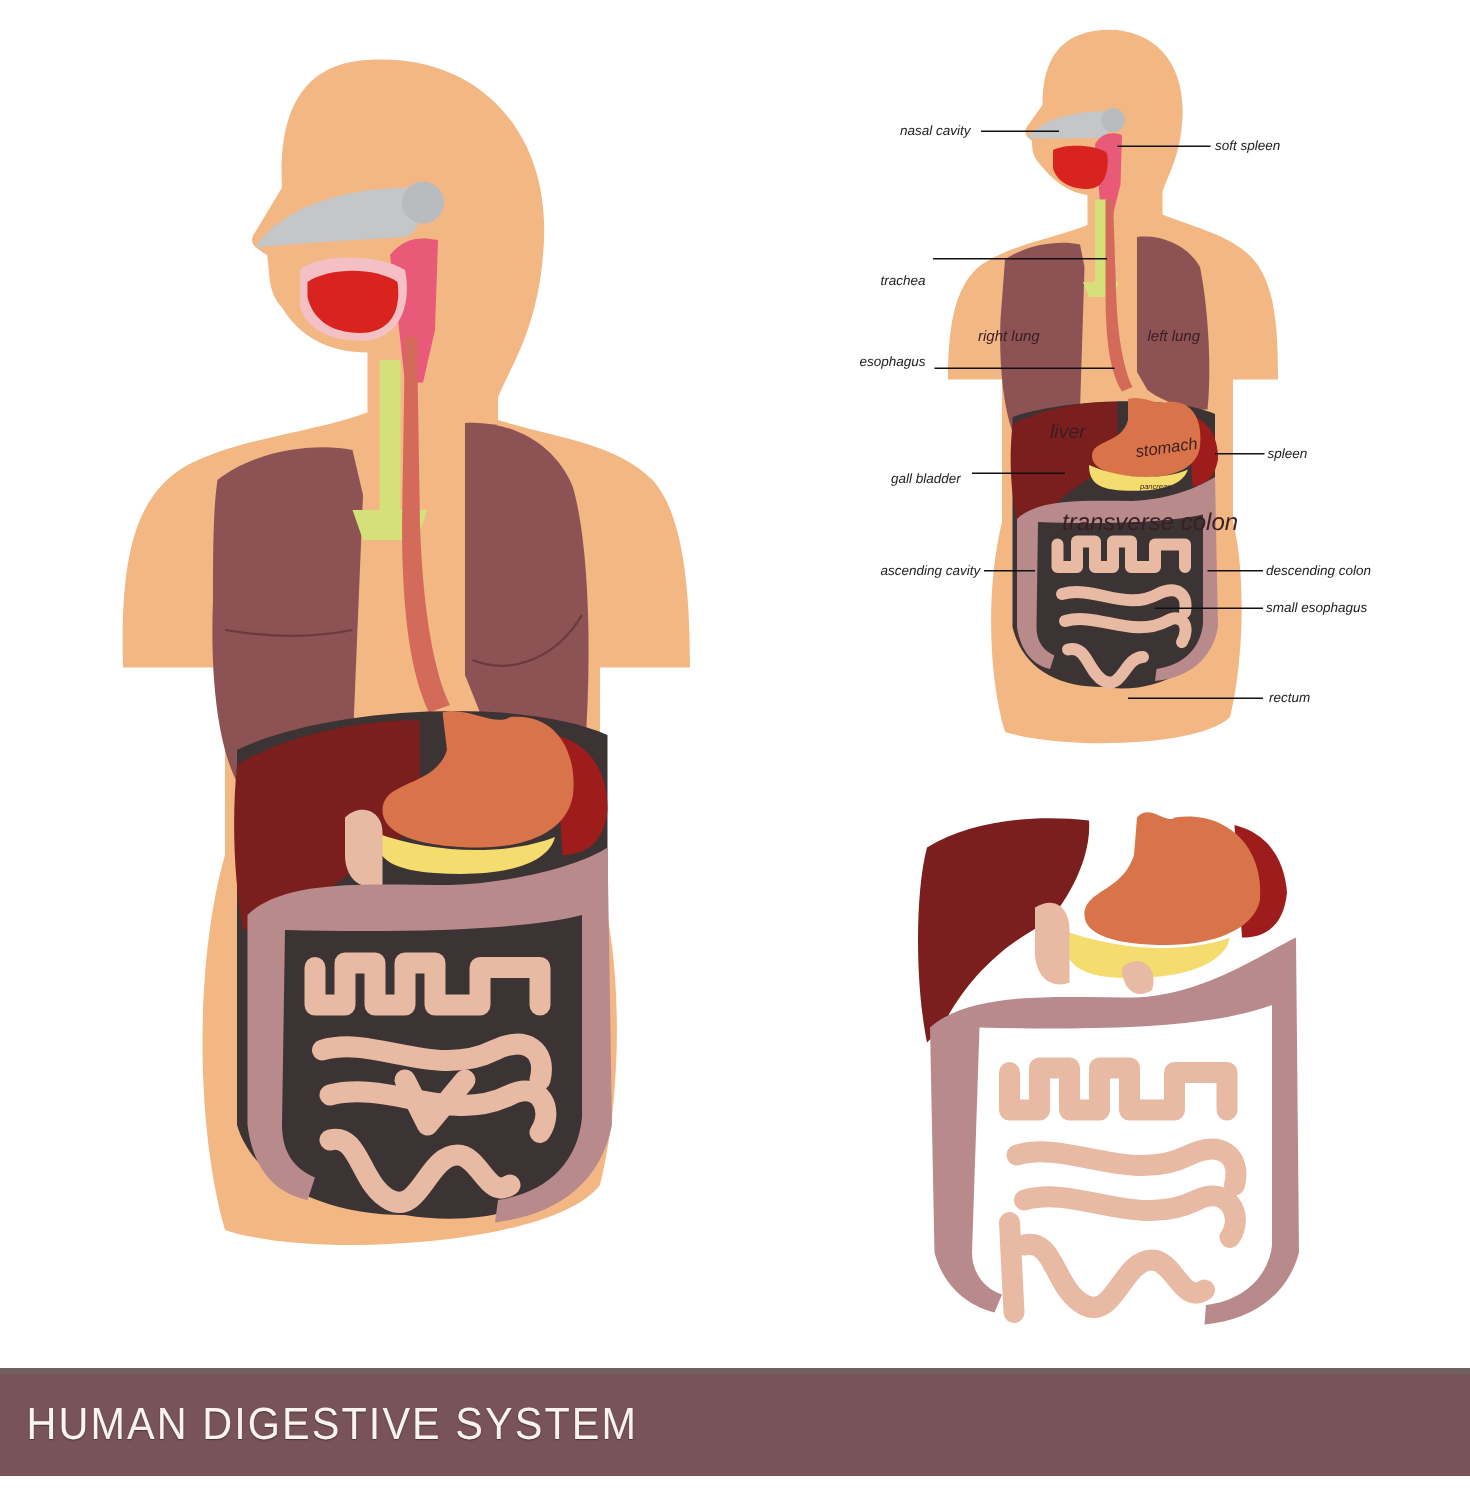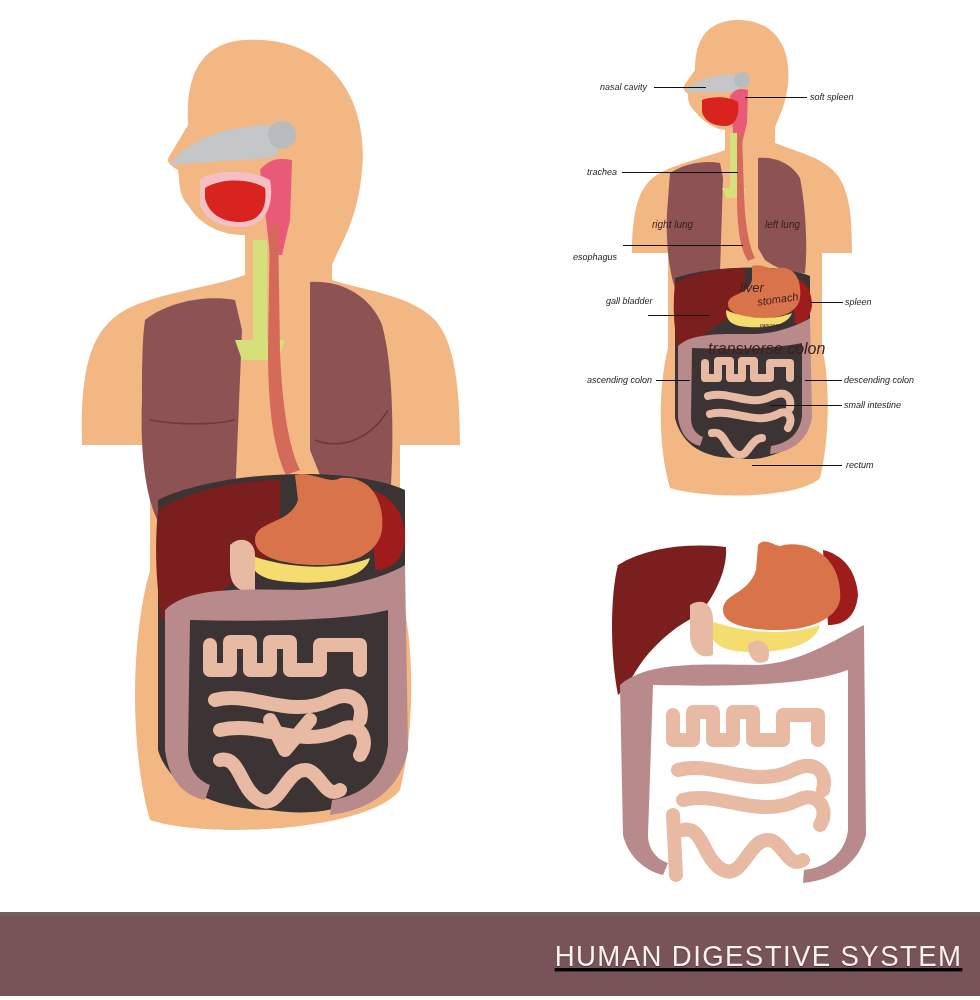--- a/index.html
+++ b/index.html
@@ -11,23 +11,23 @@
     font-size:9px; color:#222222; white-space:nowrap; line-height:10px;
   }
   .label.right { text-align:left; }
   .label.left { text-align:right; }
   .leader { position:absolute; height:1px; background:#111111; }
   .organ-text {
     position:absolute; font-family:"Liberation Sans", sans-serif; font-style:italic;
     color:#3a1e22; white-space:nowrap;
   }
   .footer {
-    position:absolute; left:0; top:912px; width:980px; height:84px;
+    position:absolute; left:0; top:912px; width:980px; height:72px;
     background:#785458; border-top:4px solid #6e625e; box-sizing:border-box;
-    display:flex; align-items:center; justify-content:flex-end;text-decoration:underline;
+    display:flex; align-items:center; justify-content:flex-start;
   }
   .footer-title {
     color:#fbf3ee; font-family:"Liberation Sans", sans-serif; font-size:30px;
     letter-spacing:1.5px; transform:scaleX(0.92); text-shadow:0 1px 1px #4a3235;
   }
 </style>
 </head>
 <body>
 
 <div class="canvas">
@@ -101,49 +101,49 @@
       <path d="M82,415 C95,412 95,430 106,436 C118,442 120,420 132,420"></path>
     </g>
   </svg>
 
   <span class="label left" style="left:600px;top:82px;">nasal cavity</span>
   <div class="leader" style="left:654px;top:87px;width:52px;"></div>
 
   <span class="label right" style="left:810px;top:92px;">soft spleen</span>
   <div class="leader" style="left:745px;top:97px;width:62px;"></div>
 
-  <span class="label left" style="left:587px;top:167px;">trachea</span>
+  <span class="label left" style="left:587px;top:182px;">trachea</span>
   <div class="leader" style="left:622px;top:172px;width:116px;"></div>
 
   <span class="organ-text" style="left:652px;top:219px;font-size:10px;">right lung</span>
   <span class="organ-text" style="left:765px;top:219px;font-size:10px;">left lung</span>
 
-  <span class="label left" style="left:573px;top:252px;">esophagus</span>
+  <span class="label left" style="left:573px;top:236px;">esophagus</span>
   <div class="leader" style="left:623px;top:245px;width:120px;"></div>
 
-  <span class="organ-text" style="left:740px;top:280px;font-size:13px;">liver</span>
+  <span class="organ-text" style="left:700px;top:280px;font-size:13px;">liver</span>
   <span class="organ-text" style="left:757px;top:293px;font-size:11px;transform:rotate(-8deg);">stomach</span>
 
   <span class="label right" style="left:845px;top:297px;">spleen</span>
   <div class="leader" style="left:810px;top:302px;width:33px;"></div>
 
-  <span class="label left" style="left:594px;top:296px;margin-left:12px;">gall bladder</span>
+  <span class="label left" style="left:594px;top:314px;">gall bladder</span>
   <div class="leader" style="left:648px;top:315px;width:62px;"></div>
 
   <span class="organ-text" style="left:760px;top:322px;font-size:5px;">pancreas</span>
 
   <span class="organ-text" style="left:708px;top:340px;font-size:16px;">transverse colon</span>
 
-  <span class="label left" style="left:587px;top:375px;">ascending colon</span>
+  <span class="label left" style="left:587px;top:375px;">ascending cavity</span>
   <div class="leader" style="left:656px;top:380px;width:34px;"></div>
 
   <span class="label right" style="left:844px;top:375px;">descending colon</span>
   <div class="leader" style="left:805px;top:380px;width:37px;"></div>
 
-  <span class="label right" style="left:844px;top:400px;">small intestine</span>
+  <span class="label right" style="left:844px;top:400px;">small esophagus</span>
   <div class="leader" style="left:770px;top:405px;width:72px;"></div>
 
   <span class="label right" style="left:846px;top:460px;">rectum</span>
   <div class="leader" style="left:752px;top:465px;width:90px;"></div>
 
   <svg class="figure" style="left:608px;top:535px;" width="262" height="355" viewBox="0 0 262 355">
     <path d="M10,30 C40,12 80,8 118,12 C120,40 100,70 90,80 C70,90 40,110 20,150 L10,160 C2,120 2,60 10,30 Z" fill="#7a1e1e"></path>
     <path d="M215,15 C235,20 248,35 250,60 C248,80 238,90 220,90 Z" fill="#9e1c1c"></path>
     <path d="M150,10 C158,0 170,15 175,10 C210,5 235,30 232,65 C228,85 200,95 170,95 C135,95 115,88 115,75 C115,58 140,60 148,35 Z" fill="#d9744a"></path>
     <path d="M100,85 C140,100 185,100 212,90 C208,110 175,118 140,117 C112,116 100,108 100,85 Z" fill="#f5dc6e"></path>

